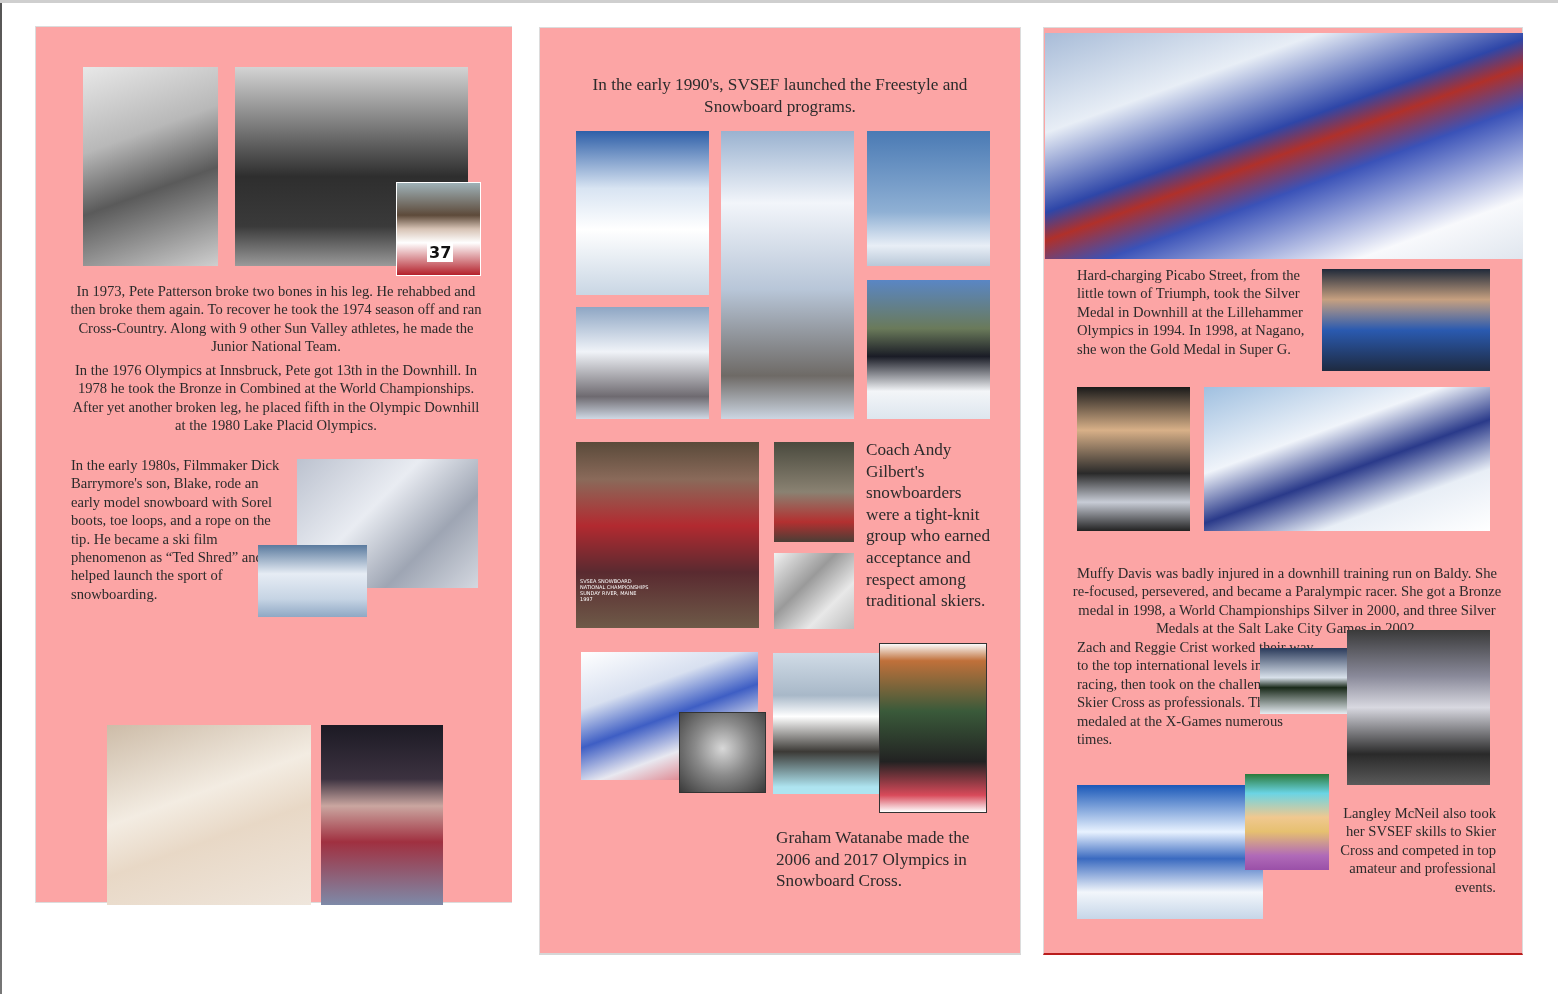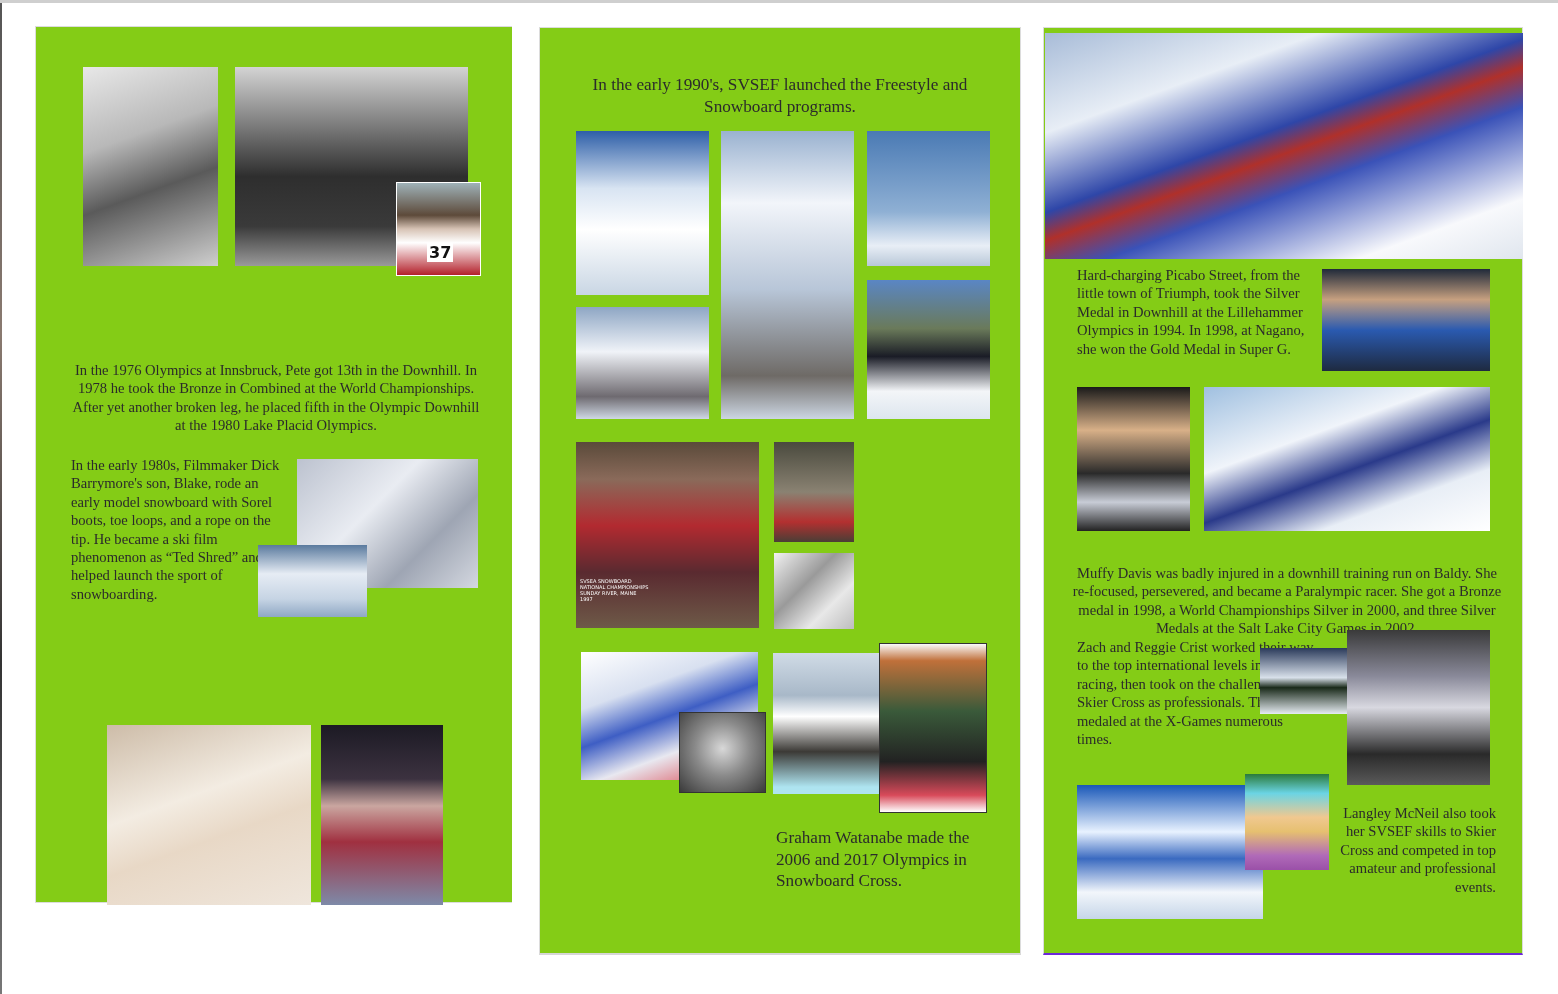--- a/index.html
+++ b/index.html
@@ -1,22 +1,22 @@
 <!DOCTYPE html>
 <html><head>
 <meta charset="utf-8">
 <style>
   html,body{margin:0;padding:0;}
   body{width:1558px;height:994px;background:#ffffff;position:relative;overflow:hidden;font-family:"DejaVu Serif","Liberation Serif",serif;color:#2a2a2a;}
   .topbar{position:absolute;left:0;top:0;width:1558px;height:3px;background:#cfcfcf;}
   .leftedge{position:absolute;left:0;top:3px;width:2px;height:991px;background:linear-gradient(#555,#8a7a70,#333,#777);}
-  .page{position:absolute;background:#84cc16;border:1px solid #dcdcdc;box-sizing:border-box;}
+  .page{position:absolute;background:#fca5a5;border:1px solid #dcdcdc;box-sizing:border-box;}
   .p1{left:35px;top:26px;width:477px;height:877px;border-right:none;}
   .p2{left:539px;top:27px;width:482px;height:928px;border-bottom:2px solid #d6d6d6;}
-  .p3{left:1043px;top:27px;width:480px;height:928px;border-bottom:2px solid #6d28d9;padding-left:12px;}
+  .p3{left:1043px;top:27px;width:480px;height:928px;border-bottom:2px solid #b91c1c;padding-left:12px;}
   .photo{position:absolute;overflow:hidden;}
   .txt{position:absolute;font-family:"Liberation Serif","DejaVu Serif",serif;font-size:14.6px;line-height:18.4px;color:#2b2b2b;}
   .c{text-align:center;}
   .big{font-size:17.2px;line-height:21.6px;}
   .ph-bw{background:linear-gradient(160deg,#e8e8e8 0%,#b8b8b8 35%,#5a5a5a 60%,#cfcfcf 100%);}
   .ph-team{background:linear-gradient(180deg,#d4d4d4 0%,#7a7a7a 30%,#2e2e2e 55%,#3a3a3a 80%,#9a9a9a 100%);}
   .ph-37{background:linear-gradient(180deg,#9fb2b8 0%,#5d4a3a 35%,#d7c3b5 50%,#ffffff 65%,#b3202a 100%);border:1px solid #fff;}
   .ph-pow1{background:linear-gradient(135deg,#bcc2cf 0%,#e9ecf2 40%,#9ea5b3 70%,#d4d8e0 100%);}
   .ph-pow2{background:linear-gradient(180deg,#5a7a9e 0%,#e6ecf4 40%,#c6d4e4 75%,#8fa8c4 100%);}
   .ph-cc1{background:linear-gradient(160deg,#cdbca8 0%,#f3ece2 40%,#e8d8c6 60%,#efe6dc 100%);}
@@ -49,20 +49,21 @@
 <div class="topbar"></div>
 <div class="leftedge"></div>
 
 <div class="page p1">
   <div class="photo ph-bw" style="left:47px;top:40px;width:135px;height:199px;" title="Skier racing slalom in black and white"></div>
   <div class="photo ph-team" style="left:199px;top:40px;width:233px;height:199px;" title="Group photo of Sun Valley junior team"></div>
   <div class="photo ph-37" style="left:360px;top:155px;width:83px;height:92px;" title="Pete Patterson wearing Garmisch-Partenkirchen bib 37">
     <span class="label" style="left:30px;top:60px;font-size:16px;background:#fff;">37</span>
   </div>
 
+  <div class="txt c" style="left:30px;top:255px;width:420px;">In 1973, Pete Patterson broke two bones in his leg. He rehabbed and then broke them again. To recover he took the 1974 season off and ran Cross-Country. Along with 9 other Sun Valley athletes, he made the Junior National Team.</div>
   <div class="txt c" style="left:30px;top:334px;width:420px;">In the 1976 Olympics at Innsbruck, Pete got 13th in the Downhill.  In 1978 he took the Bronze in Combined at the World Championships. After yet another broken leg, he placed fifth in the Olympic Downhill at the 1980 Lake Placid Olympics.</div>
 
   <div class="txt" style="left:35px;top:429px;width:218px;">In the early 1980s, Filmmaker Dick Barrymore's son, Blake, rode an early model snowboard with Sorel boots, toe loops, and a rope on the tip. He became a ski film phenomenon as “Ted Shred” and helped launch the sport of snowboarding.</div>
   <div class="photo ph-pow1" style="left:261px;top:432px;width:181px;height:129px;" title="Snowboarder in deep powder film still"></div>
   <div class="photo ph-pow2" style="left:222px;top:518px;width:109px;height:72px;" title="Ted Shred riding through powder"></div>
 
 
   <div class="photo ph-cc1" style="left:71px;top:698px;width:204px;height:180px;" title="Christin Cooper racing giant slalom"></div>
   <div class="photo ph-cc2" style="left:285px;top:698px;width:122px;height:180px;" title="Christin Cooper portrait with medal"></div>
 </div>
@@ -79,20 +80,21 @@
   <div class="photo ph-group" style="left:36px;top:414px;width:183px;height:186px;" title="SVSEF snowboard team at national championships">
     <div style="position:absolute;left:4px;top:136px;font-family:'DejaVu Sans',sans-serif;font-size:5px;line-height:6px;color:#fff;">
       <div>SVSEA SNOWBOARD</div>
       <div>NATIONAL CHAMPIONSHIPS</div>
       <div>SUNDAY RIVER, MAINE</div>
       <div>1997</div>
     </div>
   </div>
   <div class="photo ph-coach" style="left:234px;top:414px;width:80px;height:100px;" title="Coach Andy Gilbert with snowboarders"></div>
   <div class="photo ph-bw2" style="left:234px;top:525px;width:80px;height:76px;" title="Snowboarder black and white action"></div>
+  <div class="txt big" style="left:326px;top:411px;width:130px;">Coach Andy Gilbert's snowboarders were a tight-knit group who earned acceptance and respect among traditional skiers.</div>
 
   <div class="photo ph-sbx" style="left:41px;top:624px;width:177px;height:128px;" title="Snowboard cross racer at Olympics"></div>
   <div class="photo ph-sondra" style="left:139px;top:684px;width:85px;height:79px;" title="Sondra Van Ert portrait"></div>
 
   <div class="photo ph-pipe" style="left:233px;top:625px;width:108px;height:141px;" title="Snowboarder in air over halfpipe"></div>
   <div class="photo ph-graham" style="left:339px;top:615px;width:106px;height:168px;" title="Graham Watanabe holding snowboard"></div>
   <div class="txt big" style="left:236px;top:799px;width:200px;">Graham Watanabe made the 2006 and 2017 Olympics in Snowboard Cross.</div>
 </div>
 
 <div class="page p3">

